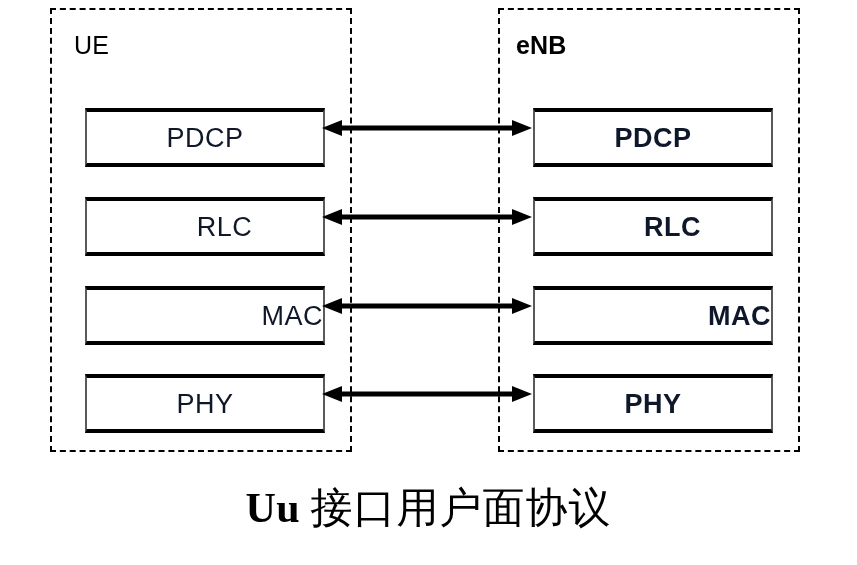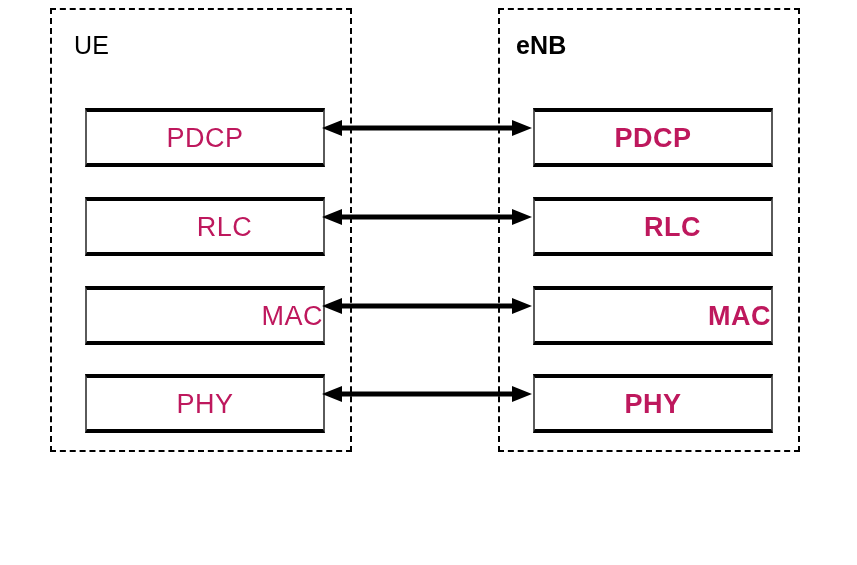--- a/index.html
+++ b/index.html
@@ -59,21 +59,21 @@
     border-left: 2px solid #5a5a5a;
     border-right: 2px solid #5a5a5a;
     display: flex;
     align-items: center;
     justify-content: center;
   }
   .layer-label {
     font-size: 27px;
     line-height: 30px;
     letter-spacing: 0.5px;
-    color: #be185d;
+    color: #0f172a;
     font-family: "Liberation Sans", sans-serif;
     white-space: nowrap;
   }
 
   .col-left  .layer-box { left: 83px; }
   .col-right .layer-box { left: 531px; }
 
   .row-0 { top: 98px;  }
   .row-1 { top: 187px; padding-left: 39px; }
   .row-2 { top: 276px; justify-content: flex-end; }
@@ -177,14 +177,17 @@
   </div>
 
   <div class="connector conn-3">
     <svg width="210" height="24" viewBox="0 0 210 24" xmlns="http://www.w3.org/2000/svg">
       <line x1="17" y1="12" x2="193" y2="12" stroke="#000000" stroke-width="5"></line>
       <polygon points="0,12 20,4 20,20" fill="#000000"></polygon>
       <polygon points="210,12 190,4 190,20" fill="#000000"></polygon>
     </svg>
   </div>
 
+  <div id="caption">
+    <span class="caption-latin">Uu</span><span>&nbsp;</span><span class="caption-cjk">接口用户面协议</span>
+  </div>
 
 </div>
 
 </body></html>

